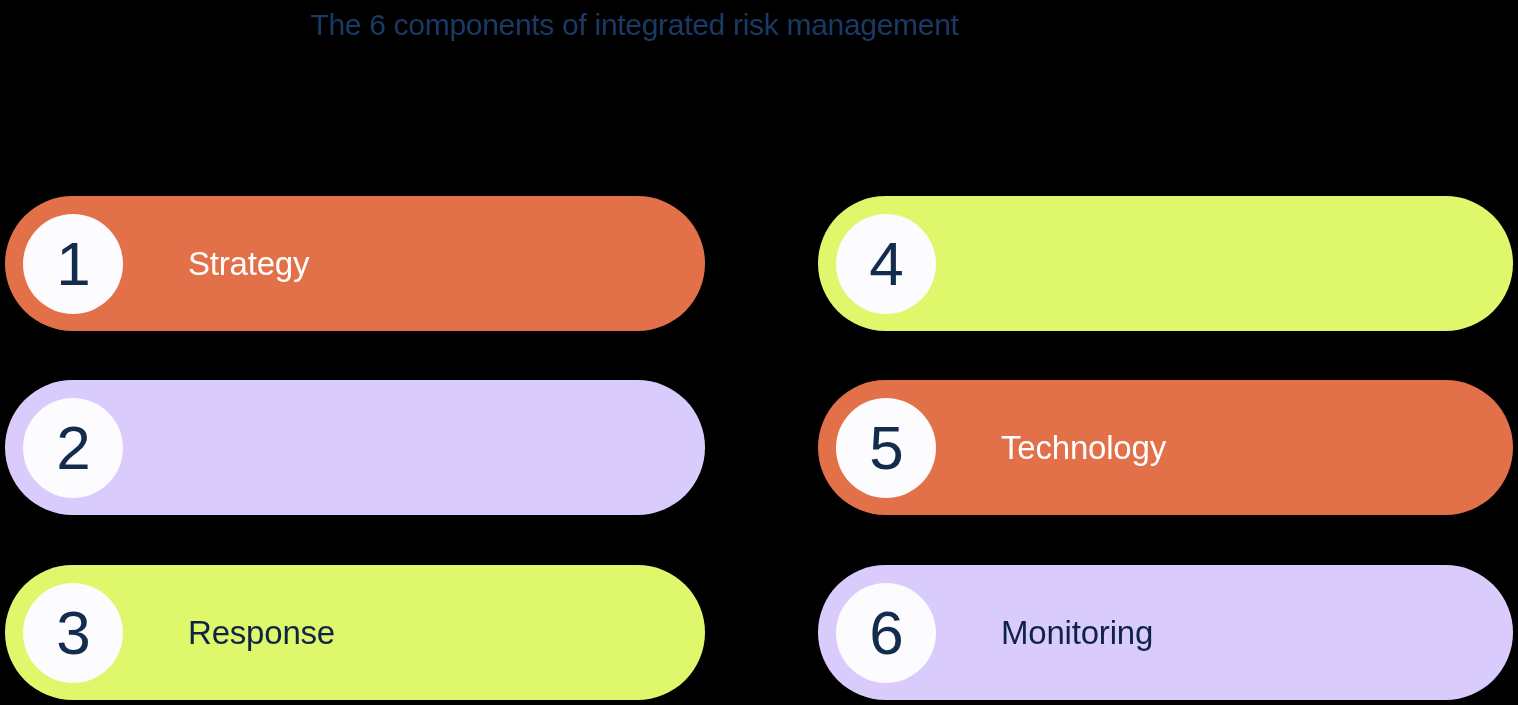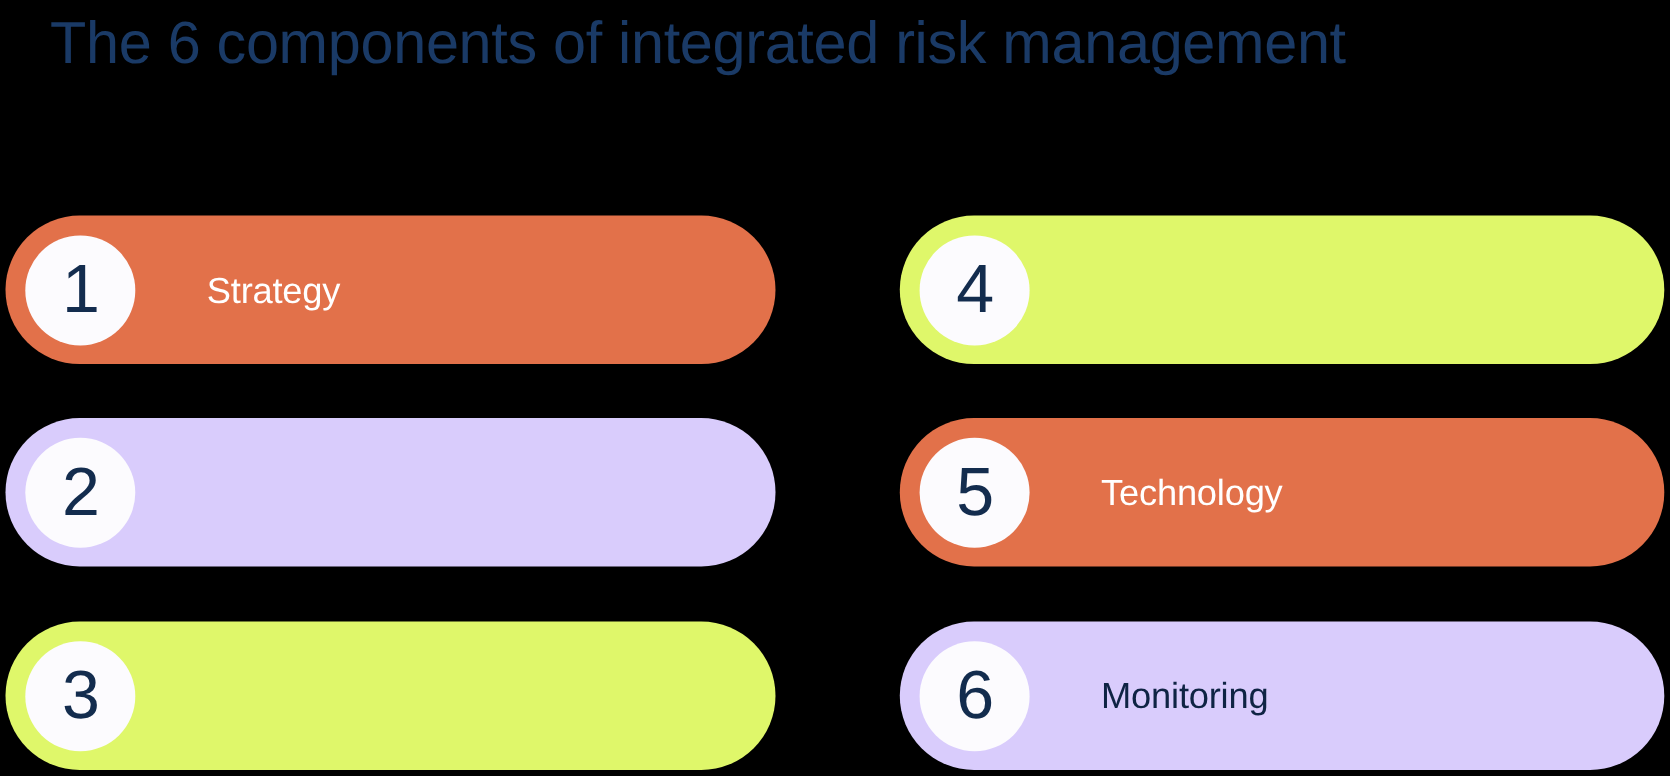--- a/index.html
+++ b/index.html
@@ -22,21 +22,21 @@
     background: #000000;
   }
 
   
   #title {
     position: absolute;
     left: 0;
     top: 8px;
     width: 1269px;
     text-align: center;
-    font-size: 54px;
+    font-size: 30px;
     font-weight: 400;
     letter-spacing: -0.3px;
     color: #1A3A66;
     white-space: nowrap;
   }
 
   
   .pill {
     position: absolute;
     height: 135px;
@@ -103,20 +103,21 @@
   <div class="pill col-left row-2" style="background: rgb(217, 204, 252);">
     <div class="badge" style="background: rgb(252, 251, 254); color: rgb(19, 44, 78);">
       <span>2</span>
     </div>
   </div>
 
   <div class="pill col-left row-3" style="background: rgb(223, 247, 106);">
     <div class="badge" style="background: rgb(252, 251, 254); color: rgb(19, 44, 78);">
       <span>3</span>
     </div>
+    <div class="pill-label" style="color: rgb(15, 36, 68);">Response</div>
   </div>
 
   <div class="pill col-right row-1" style="background: rgb(223, 247, 106);">
     <div class="badge" style="background: rgb(252, 251, 254); color: rgb(19, 44, 78);">
       <span>4</span>
     </div>
   </div>
 
   <div class="pill col-right row-2" style="background: rgb(226, 113, 74);">
     <div class="badge" style="background: rgb(252, 251, 254); color: rgb(19, 44, 78);">

